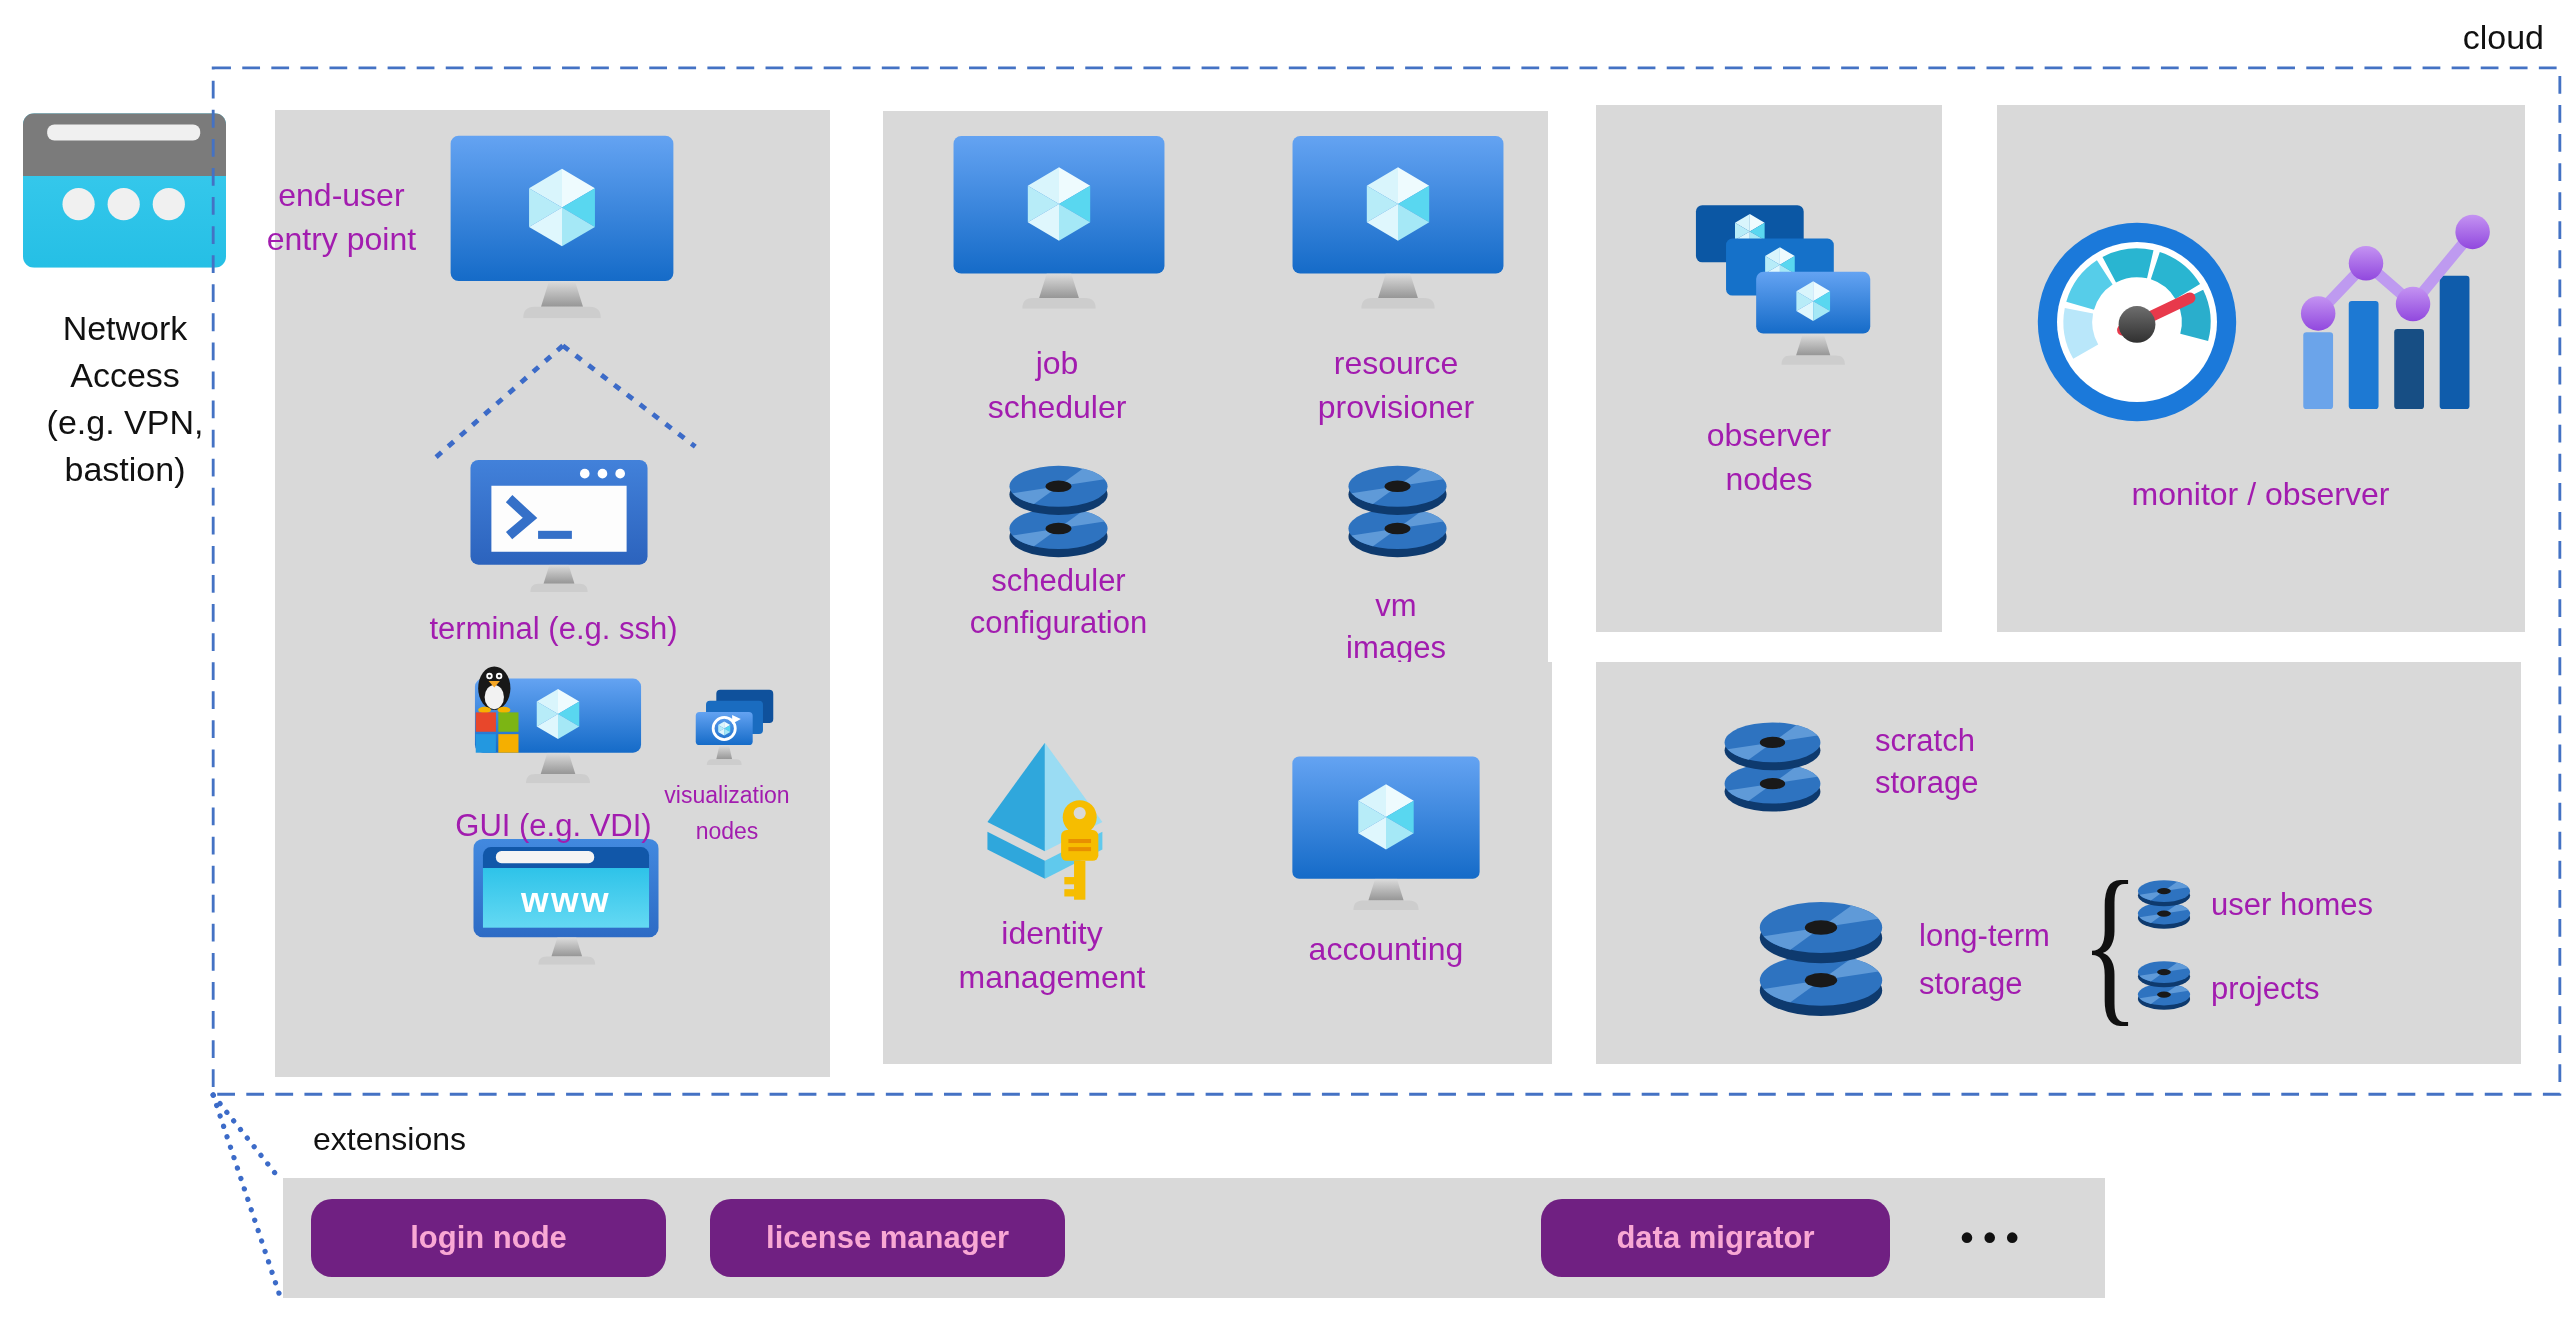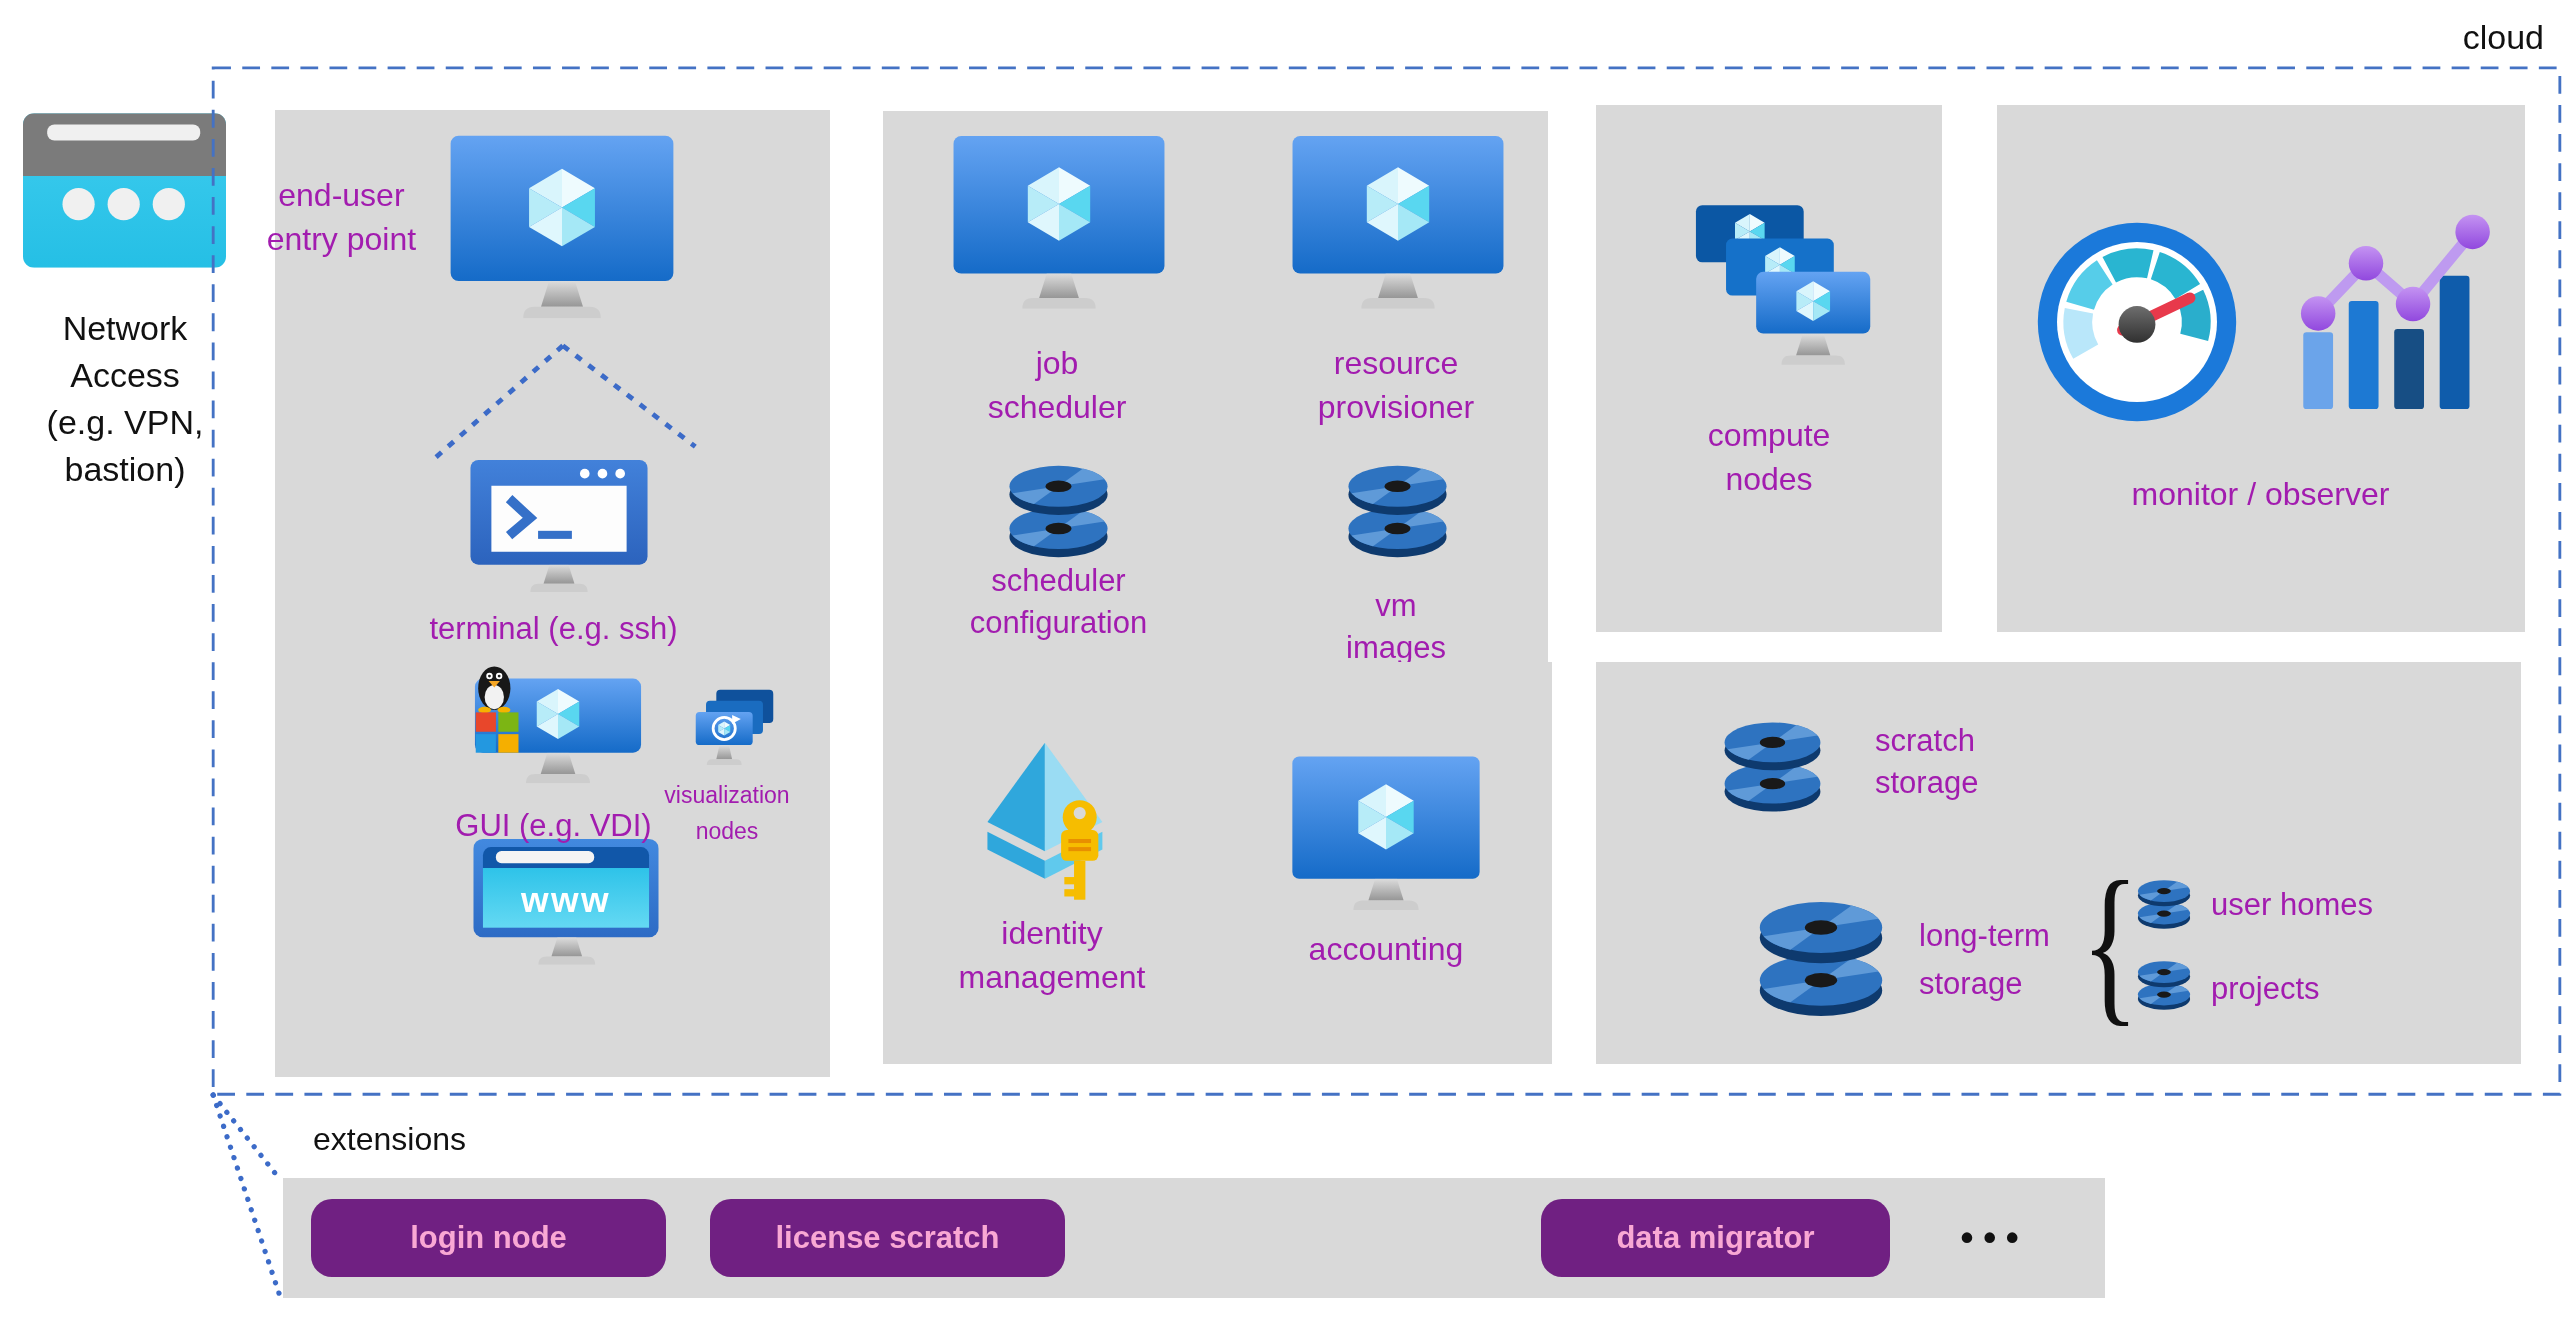--- a/index.html
+++ b/index.html
@@ -294,21 +294,21 @@
         <use href="#sym-disks"></use>
       </svg>
     <div class="lbl" style="left:396px; top:449px; width:234px; line-height:42px;margin-top:25px;">vm
 images</div>
   </div>
 
   <div class="panel" style="left:1596px; top:105px; width:346px; height:527px;">
     <svg class="icon" style="left:73px; top:90px;" width="206" height="198" viewBox="0 0 255 245">
         <use href="#sym-compute"></use>
       </svg>
-    <div class="lbl big" style="left:52px; top:308px; width:242px;">compute
+    <div class="lbl big" style="left:52px; top:308px; width:242px;">observer
 nodes</div>
   </div>
 
   <div class="panel" style="left:1997px; top:105px; width:528px; height:527px;">
     <svg class="icon" style="left:36px; top:113px;" width="208" height="208" viewBox="0 0 258 258">
         <use href="#sym-gauge"></use>
       </svg>
     <svg class="icon" style="left:300px; top:105px;" width="196" height="210" viewBox="0 0 243 260">
         <use href="#sym-chart"></use>
       </svg>
@@ -345,19 +345,19 @@
     <div class="lbl lbl-left" style="left:615px; top:223px; width:283px;">user homes</div>
     <svg class="icon" style="left:539px; top:296px;" width="58" height="55" viewBox="0 0 72 68">
         <use href="#sym-disks"></use>
       </svg>
     <div class="lbl lbl-left" style="left:615px; top:307px; width:283px;">projects</div>
   </div>
 
   <div class="ext-lbl">extensions</div>
   <div class="ext-bar">
     <div class="ext-btn" style="left:28px; width:355px;">login node</div>
-    <div class="ext-btn" style="left:427px; width:355px;">license scratch</div>
+    <div class="ext-btn" style="left:427px; width:355px;">license manager</div>
     <div class="ext-btn" style="left:1258px; width:349px;">data migrator</div>
     <div class="ext-more">•••</div>
   </div>
 
 </div>
 
 
 </body></html>

